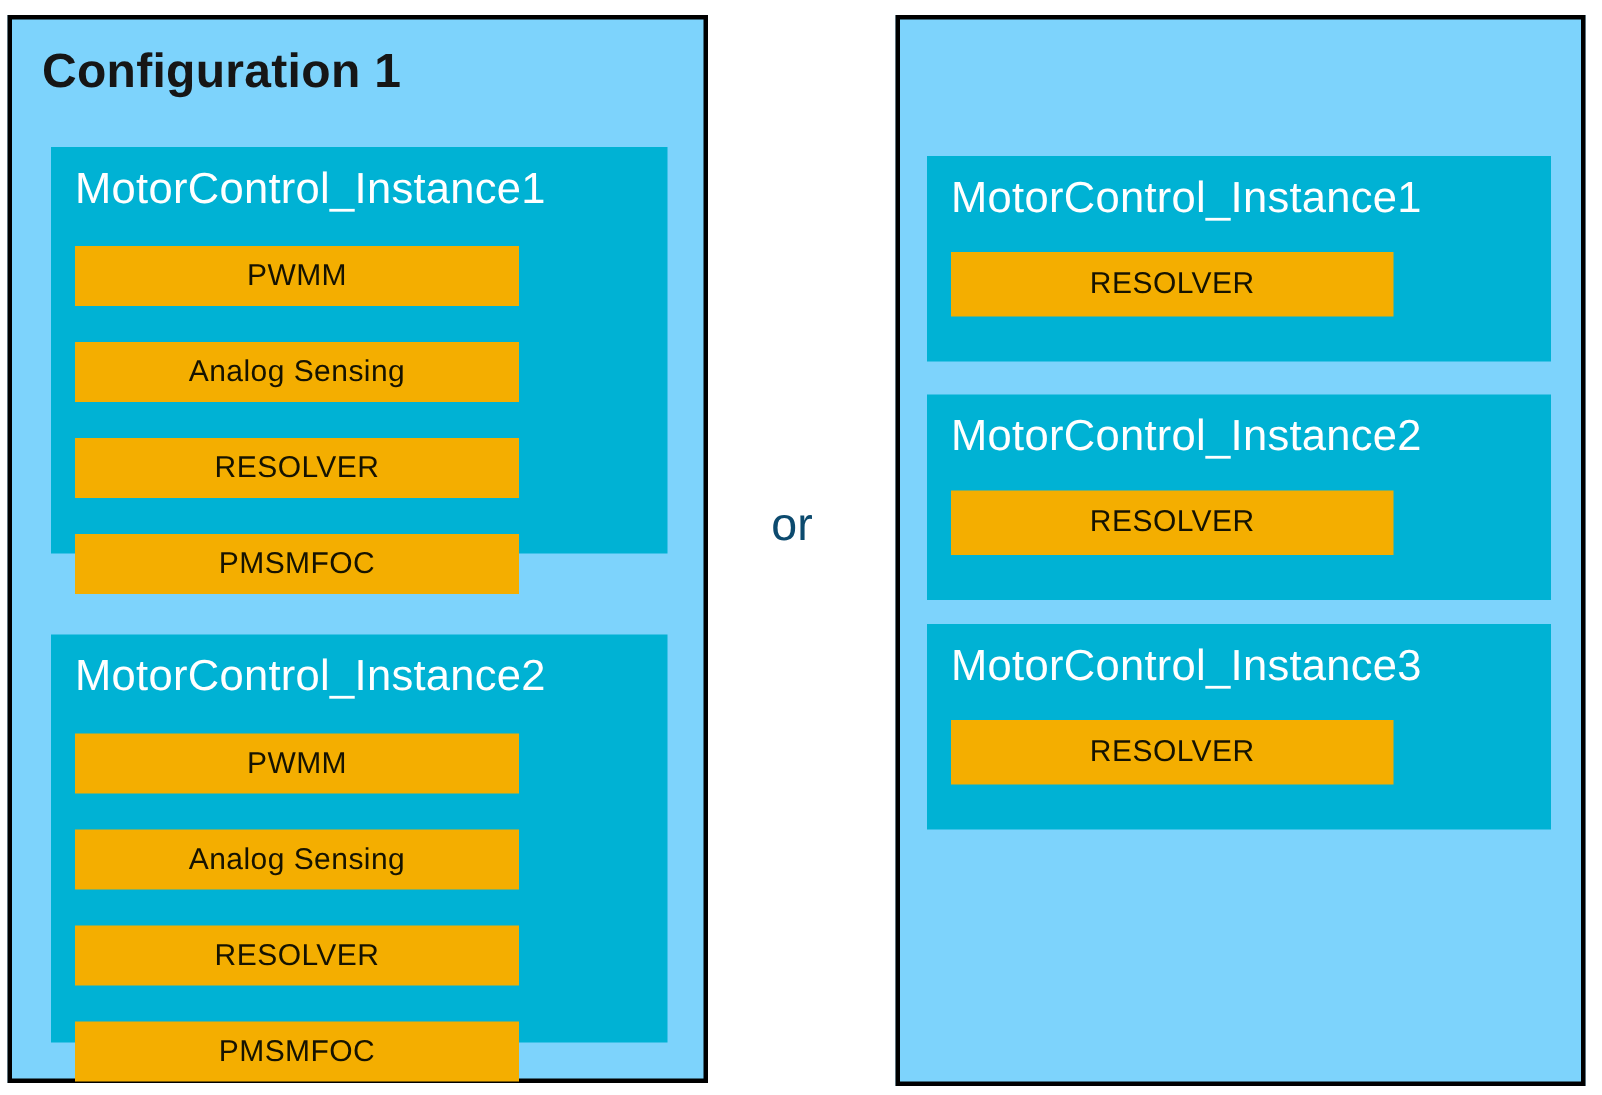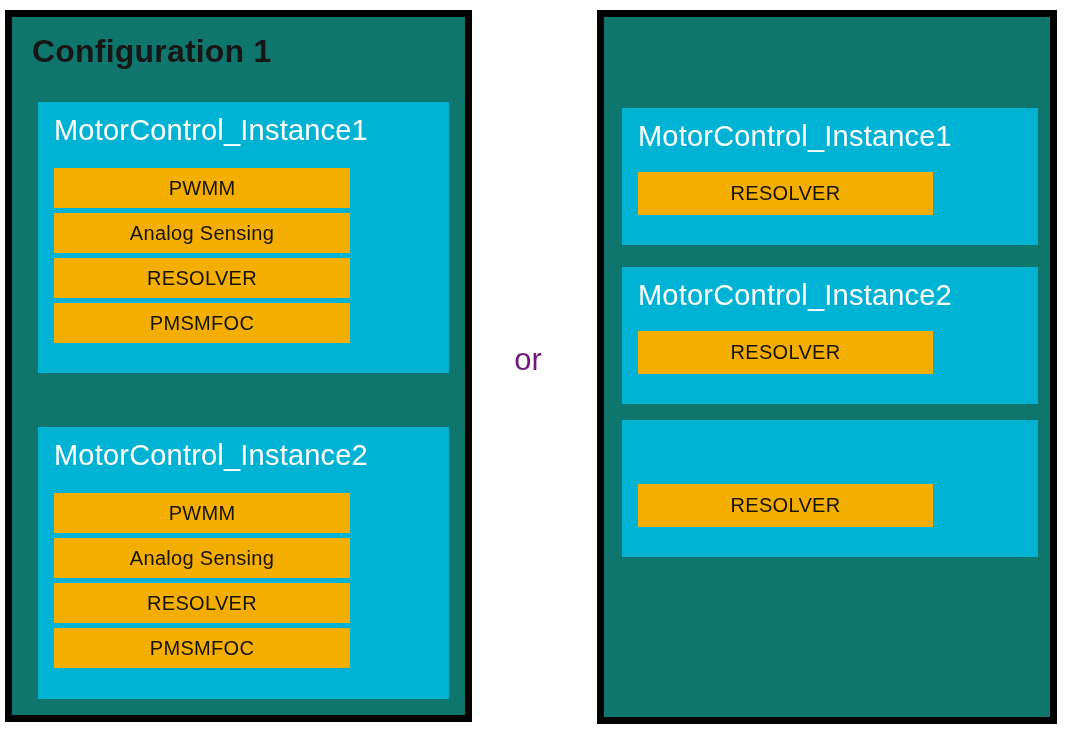--- a/index.html
+++ b/index.html
@@ -10,22 +10,22 @@
     overflow: hidden;
   }
   .canvas {
     position: relative;
     width: 1068px; height: 730px;
     background: #ffffff;
   }
   .panel {
     position: absolute;
     top: 10px;
-    background: #0f766e;
-    border: 7px solid #000000;
+    background: #7dd3fc;
+    border: 3px solid #000000;
   }
   #panel-1 { left: 5px;   width: 467px; height: 712px; }
   #panel-2 { left: 597px; width: 460px; height: 714px; }
   .panel-title {
     position: absolute;
     left: 20px; top: 16px;
     font-size: 32px;
     font-weight: 800;
     color: #161616;
     letter-spacing: 0.2px;
@@ -49,43 +49,43 @@
     font-weight: 400;
     color: #ffffff;
     letter-spacing: 0.2px;
     white-space: nowrap;
   }
   .modules {
     position: absolute;
     left: 16px; top: 66px;
     display: flex;
     flex-direction: column;
-    gap: 5px;
+    gap: 24px;
   }
   .inst-r .modules { top: 64px; }
   .module {
     background: #F4AE00;
     display: flex;
     align-items: center;
     justify-content: center;
     color: #161300;
     font-size: 20px;
     font-weight: 500;
     letter-spacing: 0.3px;
   }
   .module-l { width: 296px; height: 40px; }
   .module-r { width: 295px; height: 43px; }
   .or-label {
     position: absolute;
-    left: 486px; top: 342px;
+    left: 486px; top: 332px;
     width: 84px;
     text-align: center;
     font-size: 31px;
     font-weight: 400;
-    color: #701a75;
+    color: #0c4a6e;
   }
 </style>
 </head>
 <body>
 
 <div class="canvas">
 
   <div class="panel" id="panel-1">
     <div class="panel-title">Configuration 1</div>
 
@@ -122,19 +122,20 @@
     </div>
 
     <div class="instance inst-r" id="p2-i2">
       <div class="inst-title">MotorControl_Instance2</div>
       <div class="modules">
         <div class="module module-r">RESOLVER</div>
       </div>
     </div>
 
     <div class="instance inst-r" id="p2-i3">
+      <div class="inst-title">MotorControl_Instance3</div>
       <div class="modules">
         <div class="module module-r">RESOLVER</div>
       </div>
     </div>
   </div>
 
 </div>
 
 </body></html>

